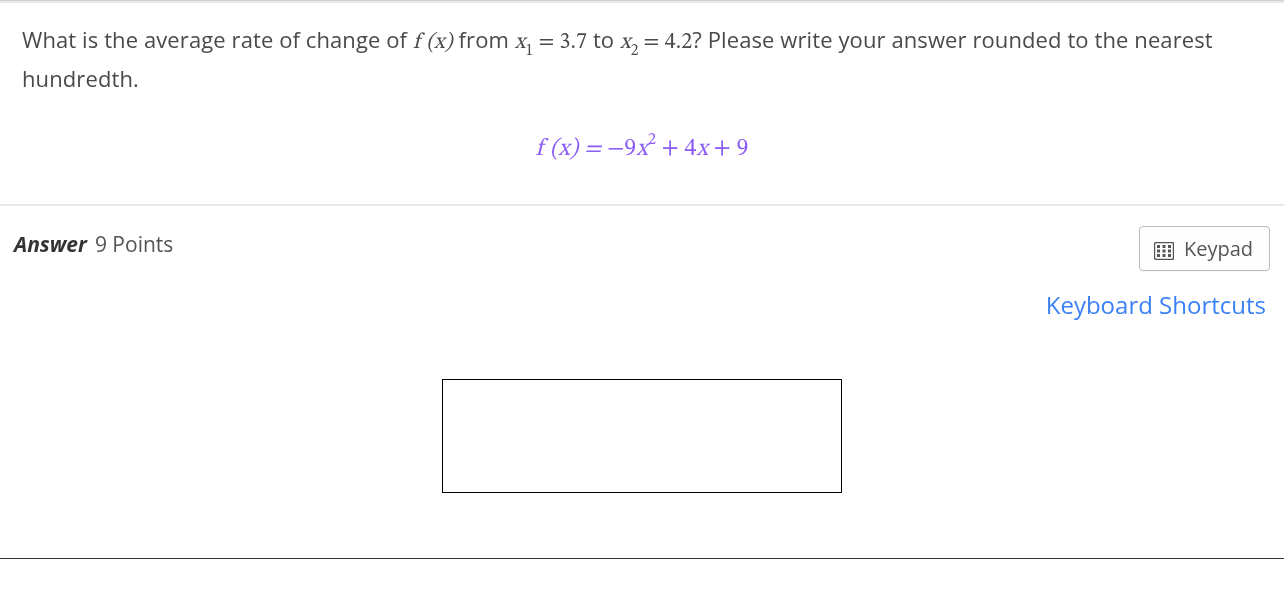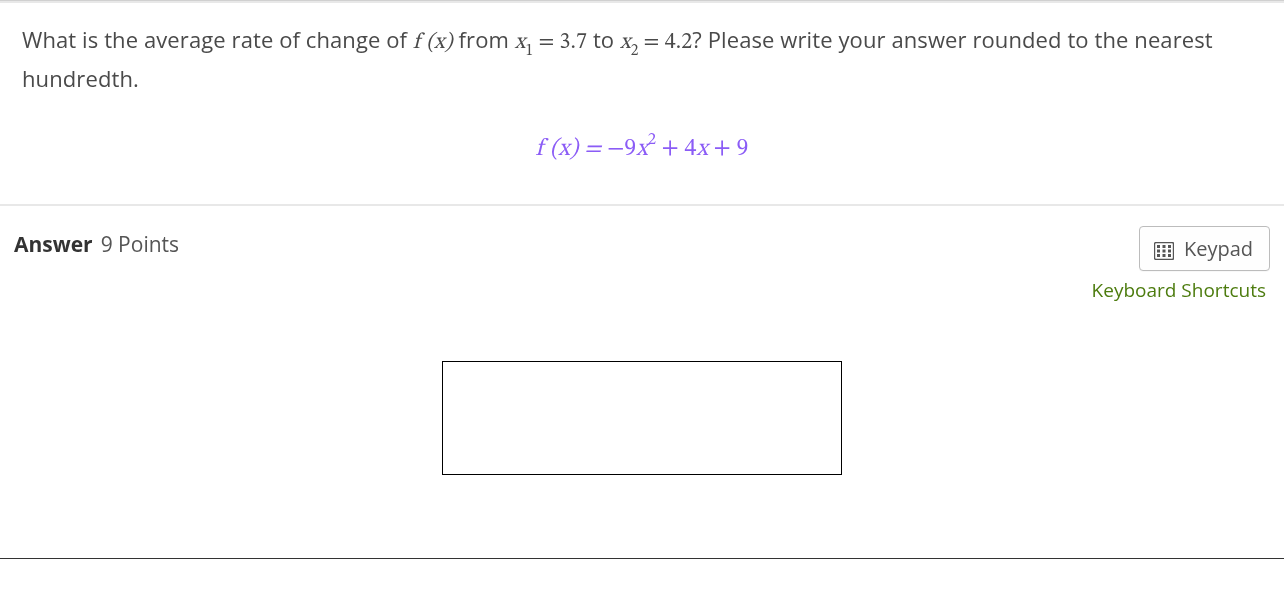--- a/index.html
+++ b/index.html
@@ -67,26 +67,27 @@
     }
     .answer-label-group {
       font-size: 21px;
       color: #555;
       padding-top: 4px;
     }
     .answer-label-bold {
       font-weight: 700;
       color: #333;
       margin-right: 8px;
+      font-style: italic;
     }
     .right-controls {
       display: flex;
       flex-direction: column;
       align-items: flex-end;
-      gap: 6px;
+      gap: 17px;
       margin-left: 39px;
     }
     .keypad-btn {
       display: inline-flex;
       align-items: center;
       gap: 10px;
       background: #fefefe;
       border: 1px solid #bcbcbc;
       border-radius: 4px;
       padding: 8px 16px 8px 14px;
@@ -95,22 +96,22 @@
       cursor: pointer;
       font-family: inherit;
       box-shadow: 0 1px 1px rgba(0,0,0,0.03);
     }
     .keypad-icon {
       width: 20px;
       height: 18px;
       display: inline-block;
     }
     .shortcuts-link {
-      color: #4d7c0f;
-      font-size: 19px;
+      color: #3b82f6;
+      font-size: 24px;
       cursor: pointer;
       padding-right: 4px;
     }
     .input-row {
       text-align: center;
       margin-top: 58px;
     }
     .answer-input {
       width: 400px;
       height: 114px;

